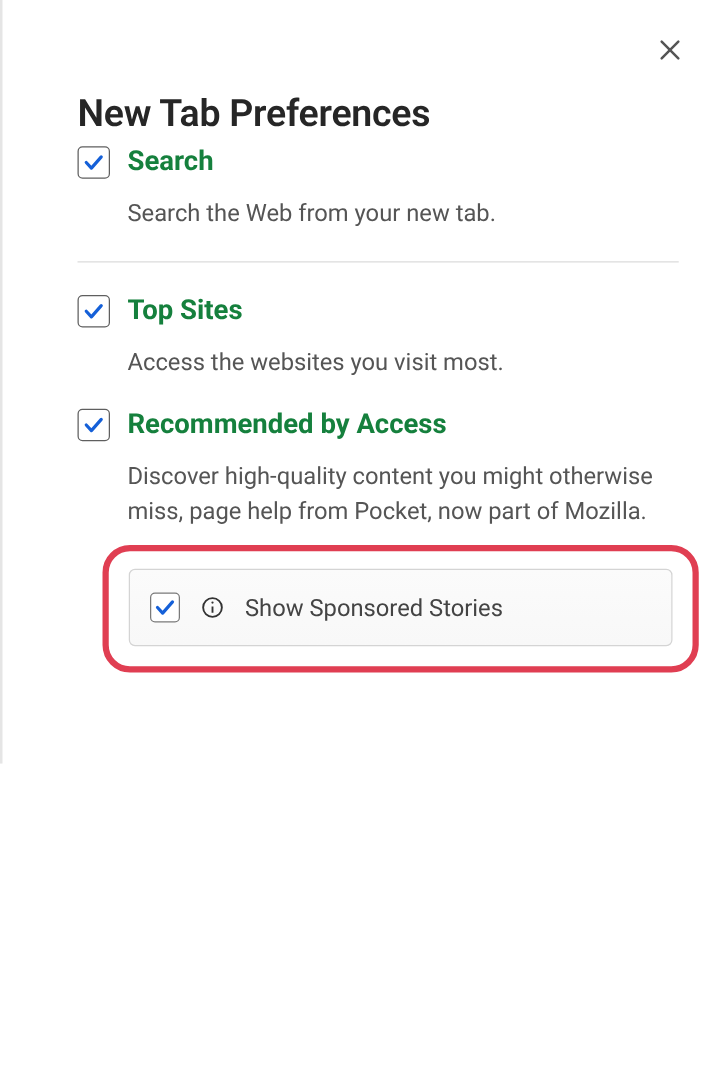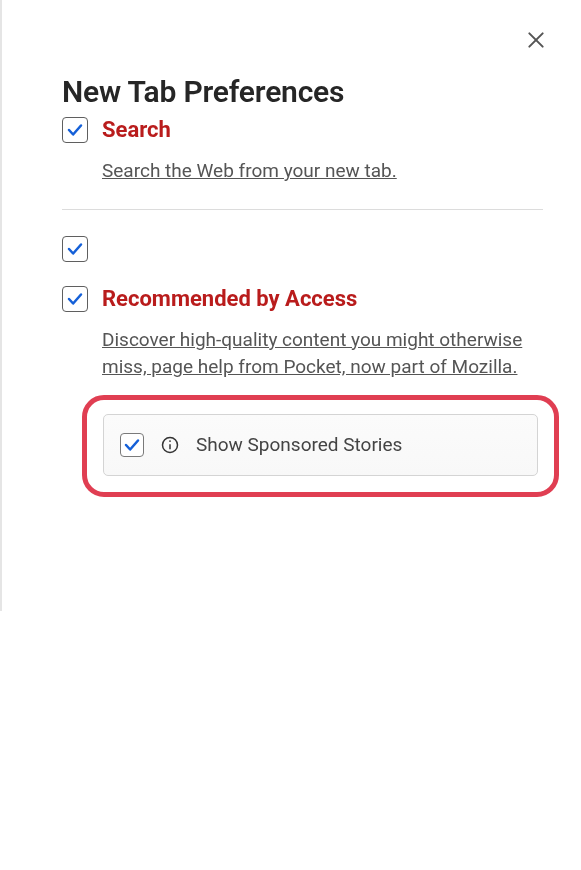--- a/index.html
+++ b/index.html
@@ -73,31 +73,30 @@
   .checkbox.small {
     width: 24px; height: 24px;
     border-color: #7a7a7a;
   }
   .section-body {
     flex: 1 1 auto;
   }
   .section-title {
     font-size: 22px;
     font-weight: 700;
-    color: #b91c1c;
+    color: #15803d;
     line-height: 26px;
     margin: 0;
     padding-top: 0;
   }
   .section-desc {
     font-size: 19px;
     color: #555;
     margin: 14px 0 0 0;
     line-height: 1.45;
-    text-decoration: underline;
   }
   .divider {
     border: none;
     border-top: 1px solid #dcdcdc;
     margin: 24px 0 26px 26px;
   }
   .subsetting {
     margin-top: 18px;
     border: 1px solid #d4d4d4;
     border-radius: 5px;
@@ -175,20 +174,22 @@
   <hr class="divider">
 
   <div class="section">
     <div class="row">
       <span class="checkbox">
         <svg viewBox="0 0 24 24" fill="none" stroke="#1560d8" stroke-width="3.4" stroke-linecap="round" stroke-linejoin="round">
           <polyline points="4 12 9.5 18 20 6"></polyline>
         </svg>
       </span>
       <div class="section-body">
+        <div class="section-title">Top Sites</div>
+        <div class="section-desc">Access the websites you visit most.</div>
 
       </div>
     </div>
   </div>
 
   <div class="spacer-top"></div>
 
   <div class="section">
     <div class="row">
       <span class="checkbox">

